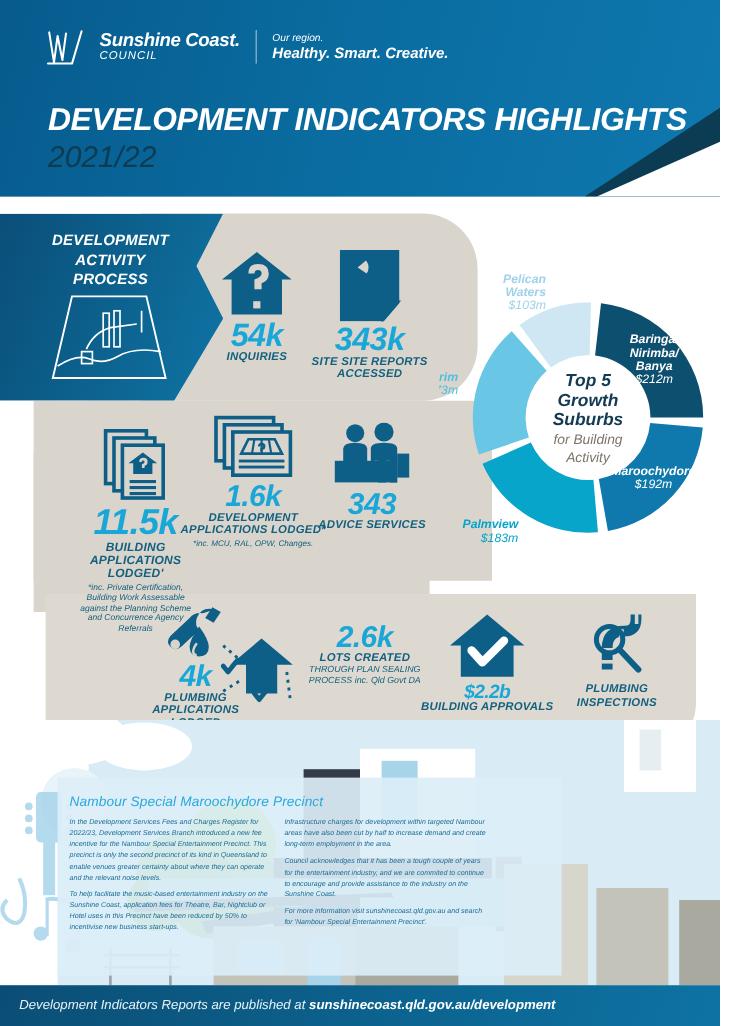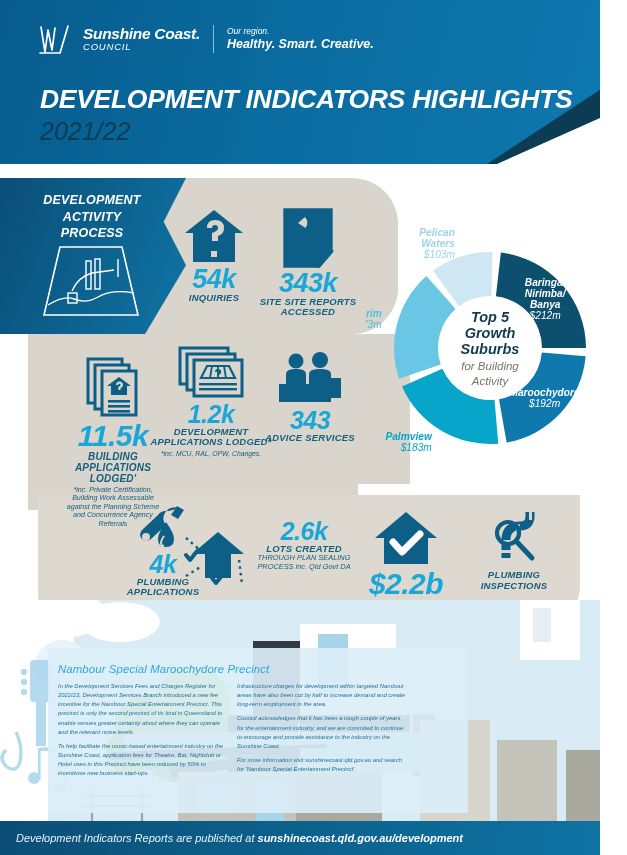--- a/index.html
+++ b/index.html
@@ -118,21 +118,21 @@
   #s-plumbapps { left: 108px; top: 505px; width: 110px; }
   #s-plumbapps .stat-num { font-size: 25px; }
   #s-plumbapps .stat-lbl { font-size: 9.5px; }
   
   #s-lots { left: 244px; top: 520px; width: 120px; }
   #s-lots .stat-num { font-size: 25px; }
   #s-lots .stat-lbl { font-size: 9.5px; }
   #s-lots .stat-note { font-size: 7.4px; }
   
   #s-approvals { left: 350px; top: 510px; width: 112px; }
-  #s-approvals .stat-num { font-size: 30px; }
+  #s-approvals .stat-num { font-size: 16px; }
   #s-approvals .stat-lbl { font-size: 9.5px; }
   
   #s-inspections { left: 462px; top: 510px; width: 104px; }
   #s-inspections .stat-num { font-size: 25px; }
   #s-inspections .stat-lbl { font-size: 9.5px; }
 
   
   #donut-wrap { position: absolute; left: 366px; top: 198px; width: 261px; height: 266px; }
   .donut-center-t1 { font-size: 14.5px; font-weight: bold; fill: #123a52; }
   .donut-center-t2 { font-size: 11.5px; fill: #7d7367; }
@@ -262,21 +262,21 @@
     <svg width="68" height="56" viewBox="0 0 68 56" style="display:block;margin:0 auto 2px;">
       <rect x="3" y="3" width="48" height="36" fill="none" stroke="#0d5f87" stroke-width="3"></rect>
       <rect x="10" y="9" width="48" height="36" fill="#d9d5cc" stroke="#0d5f87" stroke-width="3"></rect>
       <rect x="17" y="15" width="48" height="36" fill="#d9d5cc" stroke="#0d5f87" stroke-width="3"></rect>
       <path d="M24 33 L30 21 L52 21 L58 33 Z" fill="none" stroke="#0d5f87" stroke-width="2.2"></path>
       <path d="M35 21 L33 33 M41 21 L41 33 M47 21 L49 33" stroke="#0d5f87" stroke-width="1.8"></path>
       <path d="M38 27 q0-3 3-3 q3.2 0 3.2 3 q0 2.2-2.2 2.8 l0 1.4 l-2 0 l0-2.6 q2-.8 2-1.6 q0-1-1-1 q-1.1 0-1.1 1 z" fill="#0d5f87"></path>
       <rect x="22" y="38" width="38" height="2.4" fill="#0d5f87"></rect>
       <rect x="22" y="43" width="38" height="2.4" fill="#0d5f87"></rect>
     </svg>
-    <div class="stat-num">1.2k</div>
+    <div class="stat-num">1.6k</div>
     <div class="stat-lbl">DEVELOPMENT APPLICATIONS LODGED*</div>
     <div class="stat-note">*inc. MCU, RAL, OPW, Changes.</div>
   </div>
 
   <div class="stat" id="s-advice">
     <svg width="70" height="54" viewBox="0 0 70 54" style="display:block;margin:0 auto 3px;">
       <circle cx="21" cy="9" r="7.5" fill="#0d5f87"></circle>
       <path d="M11 22 q0-5 10-5 q10 0 10 5 l0 12 l-20 0 Z" fill="#0d5f87"></path>
       <circle cx="45" cy="8" r="8" fill="#0d5f87"></circle>
       <path d="M34 22 q0-5 11-5 q11 0 11 5 l0 28 l-6 0 l0-18 l-3 0 l0 18 l-7 0 l0-18 l-3 0 l0 10 l-3 0 Z" fill="#0d5f87"></path>

